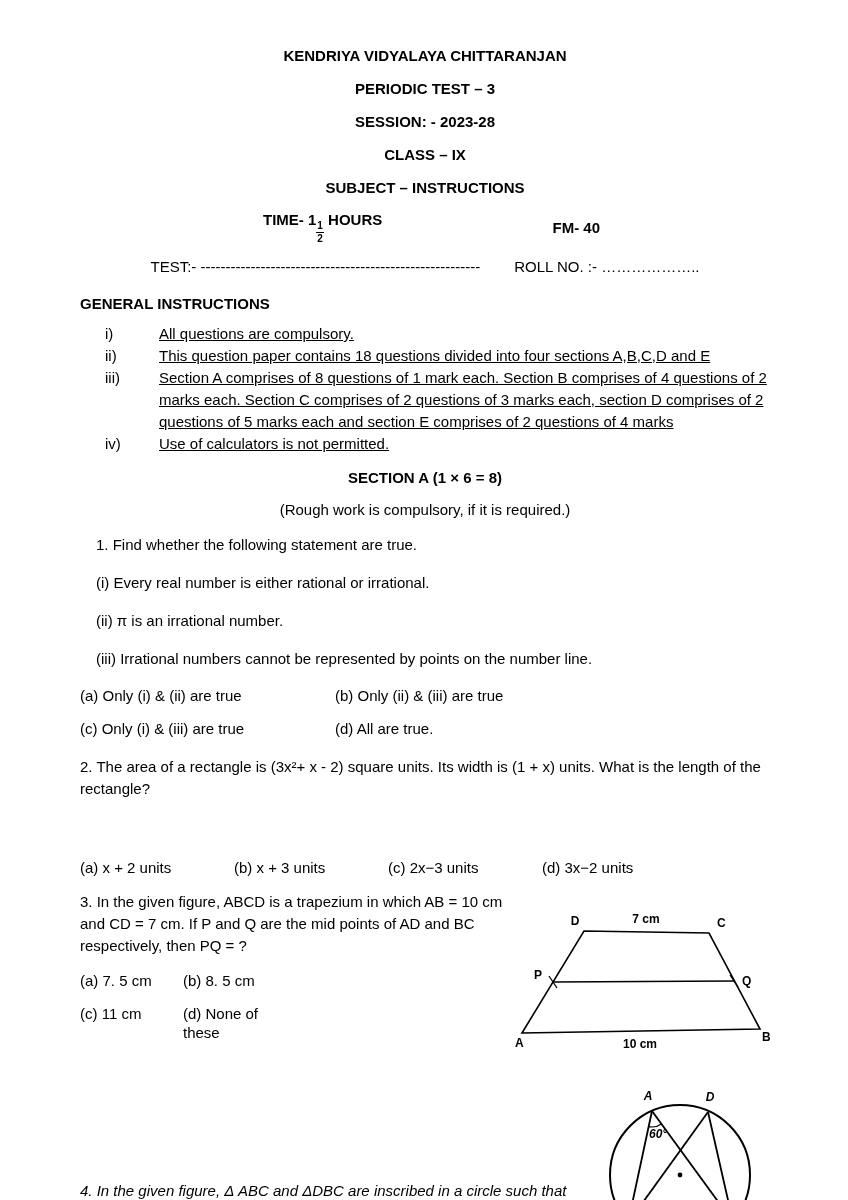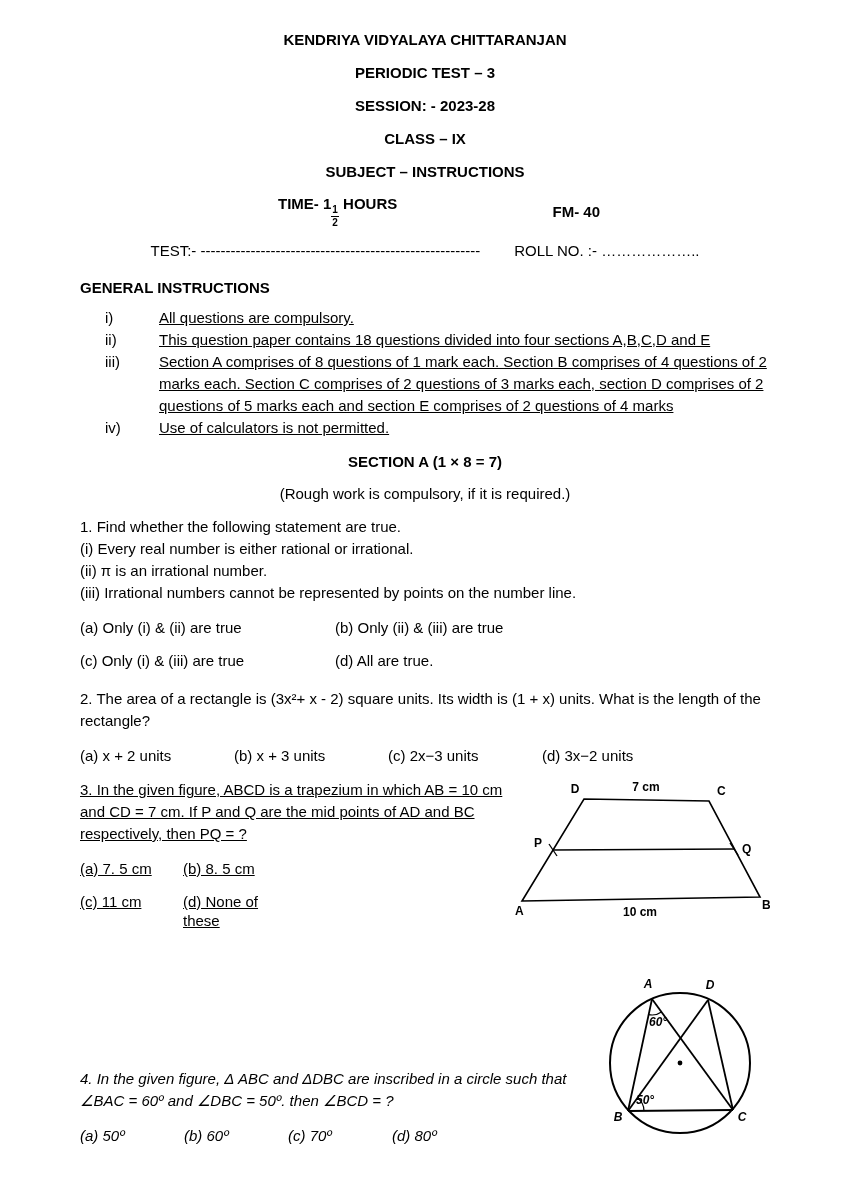--- a/index.html
+++ b/index.html
@@ -3,46 +3,46 @@
 <meta charset="utf-8">
 <style>
   html, body { margin: 0; padding: 0; }
   body {
     width: 848px; height: 1200px;
     background: #ffffff; color: #000000;
     font-family: "Liberation Sans", sans-serif;
     font-size: 15px;
     overflow: hidden;
   }
-  .page { box-sizing: border-box; width: 848px; height: 1200px; padding: 30px 78px 10px 80px; }
+  .page { box-sizing: border-box; width: 848px; height: 1200px; padding: 46px 78px 10px 80px; }
   .hline { text-align: center; font-weight: bold; line-height: 19px; margin: 0 0 14px 0; }
   .timerow { display: flex; justify-content: space-between; align-items: center;
              padding: 0 170px 0 183px; font-weight: bold; margin: 2px 0 14px 0; }
-  .time-label { white-space: pre; margin-left: 15px; }
+  .time-label { white-space: pre; }
   .frac { display: inline-flex; flex-direction: column; vertical-align: -4px;
           line-height: 1; font-size: 10px; text-align: center; font-weight: bold; }
   .frac .num { border-bottom: 1px solid #000; padding: 0 1px 1px 1px; }
   .frac .den { padding-top: 1px; }
   .namerow { display: flex; justify-content: center; gap: 34px; margin-bottom: 20px; white-space: pre; }
   .instr-title { font-weight: bold; margin: 16px 0 11px 0; }
   .ilist { margin: 0 0 6px 0; }
   .iitem { display: flex; line-height: 22px; }
   .imark { flex: none; width: 54px; padding-left: 25px; box-sizing: content-box; }
   .itext { flex: 1; text-decoration: underline; }
   .section-title { text-align: center; font-weight: bold; margin: 14px 0 15px 0; }
   .note { text-align: center; margin: 0 0 14px 0; }
   .q { line-height: 22px; margin: 0 0 12px 0; }
-  .qsub { line-height: 22px; margin: 0; }
+  .qsub { line-height: 22px; margin: 16px; }
   .optrow { display: flex; margin: 14px 0 14px 0; line-height: 19px; }
   .optrow > span { flex: none; }
   .w255 > span { width: 255px; }
-  .w154 > span { width: 154px; }
+  .w154 > span { width: 154px; margin-top: 44px; }
   .w103 > span { width: 103px; }
   .w102 > span { width: 104px; }
-  .q3row { display: flex; align-items: flex-start; margin-top: 12px; text-decoration: underline; }
+  .q3row { display: flex; align-items: flex-end; margin-top: 12px; }
   .q3left { width: 448px; }
   .q3fig { margin-left: auto; width: 258px; }
   .q4row { display: flex; align-items: flex-end; margin-top: 26px; font-style: italic; }
   .q4left { flex: 1; padding-right: 14px; }
   .q4fig { flex: none; width: 178px; margin-top: -6px; }
   svg text { font-family: "Liberation Sans", sans-serif; font-weight: bold; fill: #000; }
 </style>
 </head>
 <body>
 
@@ -81,21 +81,21 @@
         <span class="imark">iii)</span>
         <span class="itext">Section A comprises of 8 questions of 1 mark each. Section B comprises of 4 questions of 2 marks each. Section C comprises of 2 questions of 3 marks each,  section D comprises of 2 questions of 5 marks each and section E comprises of 2 questions of 4 marks</span>
       </div>
       <div class="iitem">
         <span class="imark">iv)</span>
         <span class="itext">Use of calculators is not permitted.</span>
       </div>
     </div>
   </div>
 
-  <p class="section-title">SECTION A (1 × 8 = 7)</p>
+  <p class="section-title">SECTION A (1 × 6 = 8)</p>
   <p class="note">(Rough work is compulsory, if it is required.)</p>
 
   <div>
     <p class="qsub">1. Find whether the following statement are true.</p>
     <p class="qsub">(i) Every real number is either rational or irrational.</p>
     <p class="qsub">(ii) π is an irrational number.</p>
     <p class="qsub">(iii) Irrational numbers cannot be represented by points on the number line.</p>
     <div class="optrow w255">
       <span>(a) Only (i) &amp; (ii) are true</span>
       <span>(b) Only (ii) &amp; (iii) are true</span>

